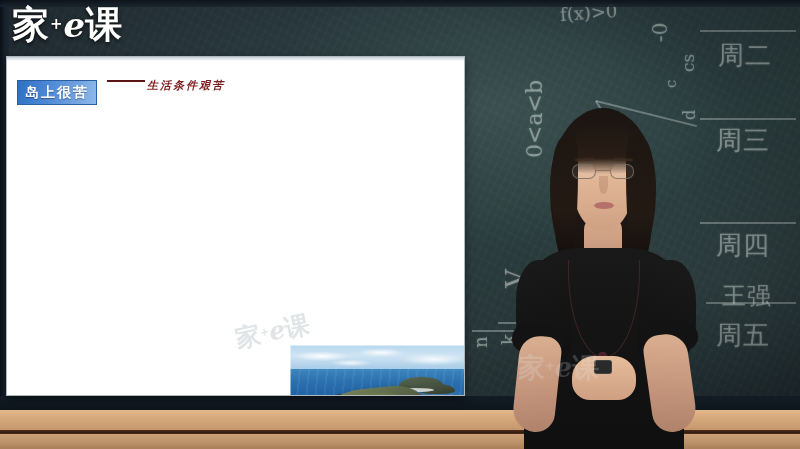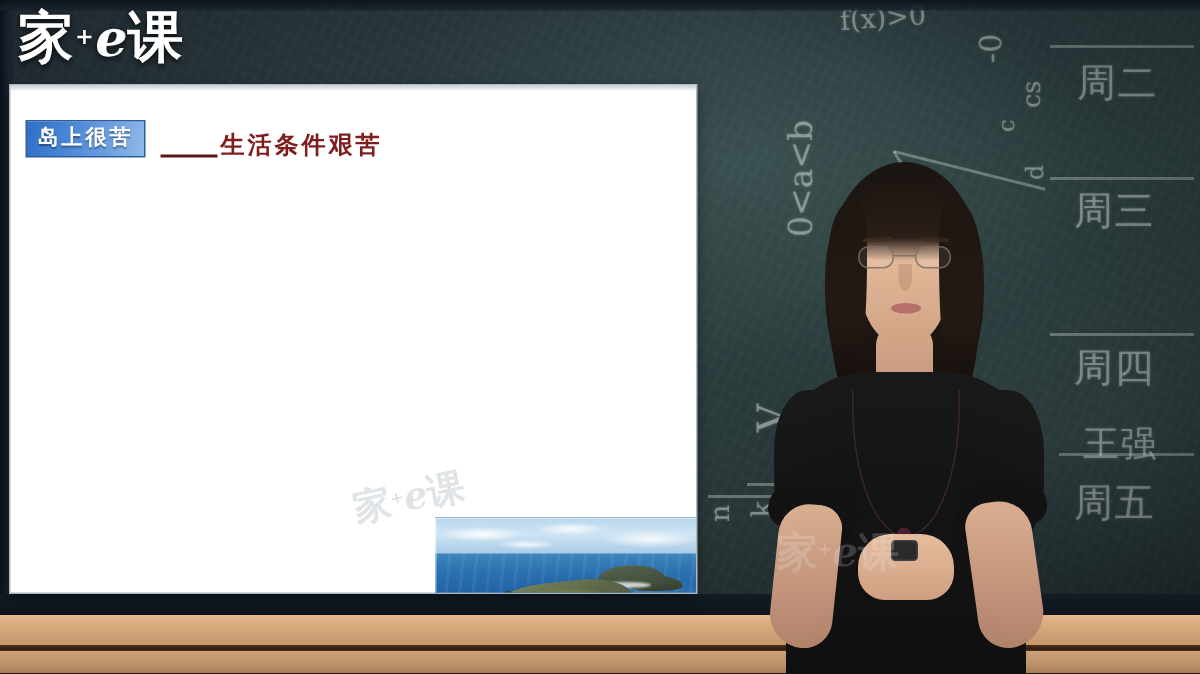--- a/index.html
+++ b/index.html
@@ -103,44 +103,45 @@
     background: #ffffff;
     box-shadow: 0 0 0 1px rgba(190,200,205,0.9), 0 3px 9px rgba(0,0,0,0.55);
     overflow: hidden;
   }
   .slide-topsheen {
     position: absolute; left: 0; top: 0; width: 100%; height: 4px;
     background: linear-gradient(180deg, rgba(150,168,180,0.55), rgba(255,255,255,0));
   }
   .slide-heading {
     position: absolute; left: 10px; top: 23px;
-    display: flex; align-items: flex-end;
+    display: flex; align-items: flex-start;
   }
   .tag {
     background: linear-gradient(100deg, #2f6fc4 0%, #4a86d4 35%, #6fa1e0 72%, #8fb9e9 100%);
     border: 1px solid #2a5e9e;
     color: #ffffff;
     font-family: "DejaVu Sans", sans-serif;
     font-weight: 700;
     font-size: 14px;
     line-height: 1;
     padding: 4px 7px 5px 7px;
     letter-spacing: 2px;
     text-shadow: 0 1px 1px rgba(0,0,0,0.35);
   }
   .dash {
     width: 38px; height: 2px; background: #5a1616; margin: 0 2px 0 10px;
   }
   .subhead {
     font-family: "DejaVu Sans", sans-serif;
     font-weight: 700;
-    font-size: 16px;
+    font-size: 11px;
     color: #7e1d1d;
     letter-spacing: 2px;
     line-height: 1;
+    font-style: italic;
   }
 
   
   .slide-wm {
     position: absolute; left: 228px; top: 258px;
     font-family: "DejaVu Sans", sans-serif;
     font-size: 25px; font-weight: 700;
     color: rgba(120,130,140,0.22);
     transform: rotate(-12deg);
     display: flex; align-items: baseline;

